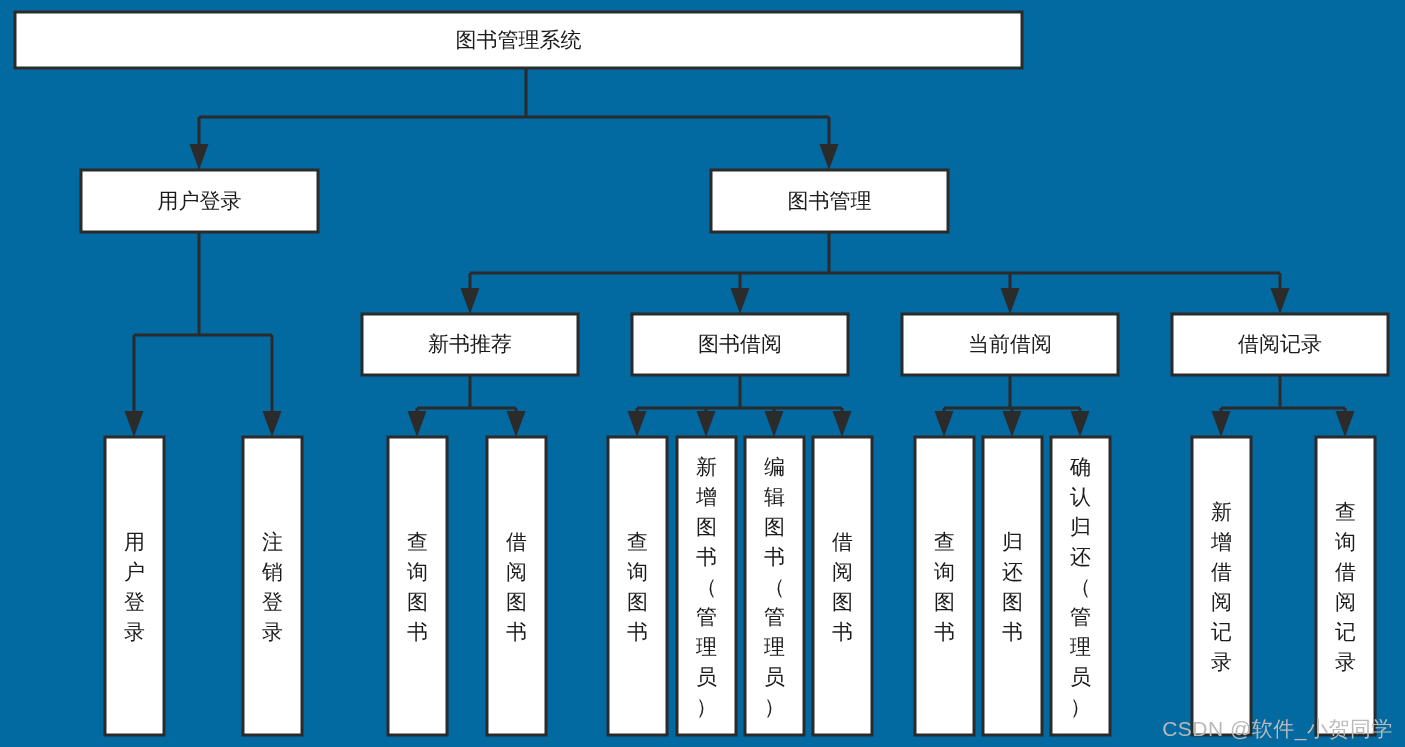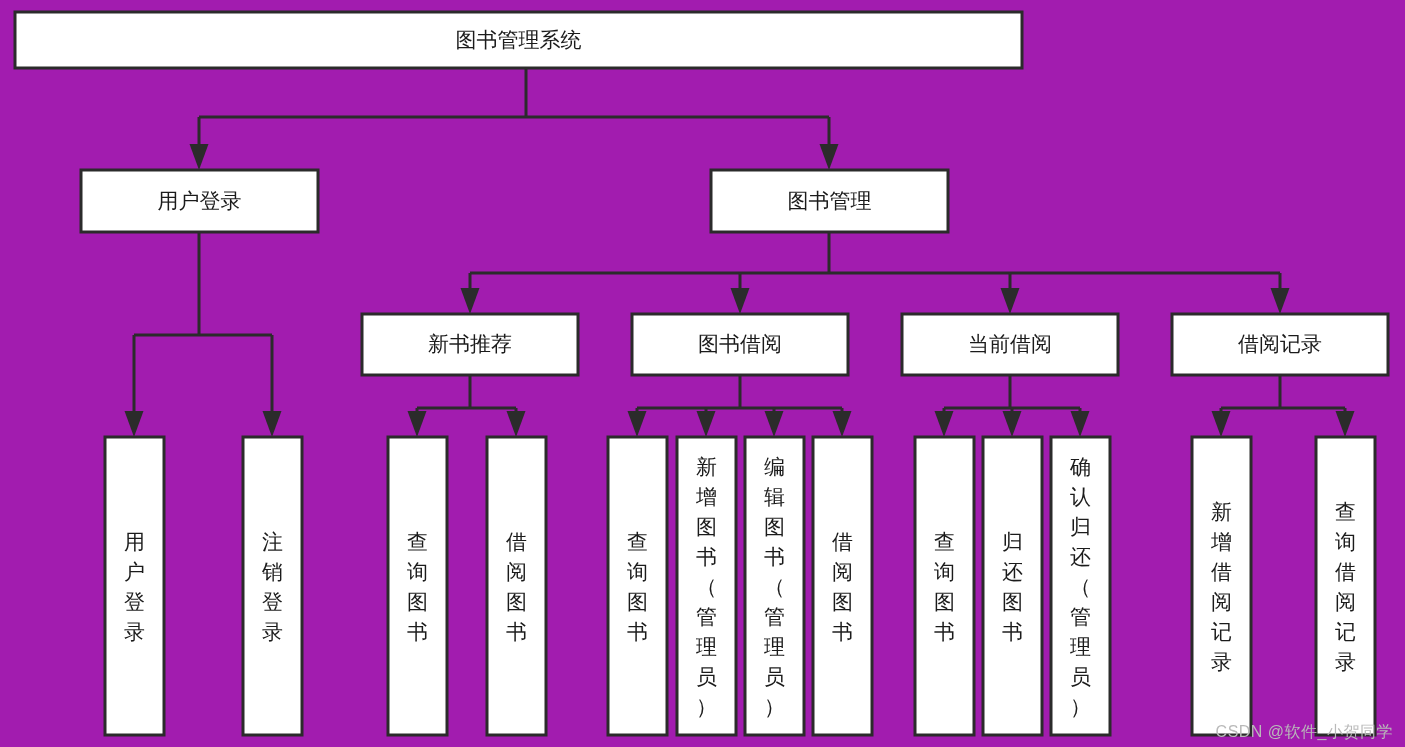--- a/index.html
+++ b/index.html
@@ -12,21 +12,21 @@
     width: 1405px;
     height: 747px;
     font-family: "Liberation Sans", "DejaVu Sans", sans-serif;
     overflow: hidden;
     position: relative;
   }
   #diagram-root {
     position: relative;
     width: 1405px;
     height: 747px;
-    background: #a21caf;
+    background: #0369a1;
   }
   svg.diagram-canvas {
     position: absolute;
     left: 0;
     top: 0;
     width: 1405px;
     height: 747px;
     display: block;
   }
   .node-box {
@@ -55,21 +55,21 @@
     fill: #1b1b1b;
     font-family: "Liberation Sans", "DejaVu Sans", sans-serif;
     font-size: 21px;
     text-anchor: middle;
   }
   .watermark-text {
     position: absolute;
     right: 12px;
     bottom: 4px;
     font-family: "Liberation Sans", "DejaVu Sans", sans-serif;
-    font-size: 16px;
+    font-size: 21px;
     color: #b9b9b9;
     white-space: nowrap;
     letter-spacing: 0.5px;
     pointer-events: none;
   }
 </style>
 </head>
 <body>
 
 <div id="diagram-root">

